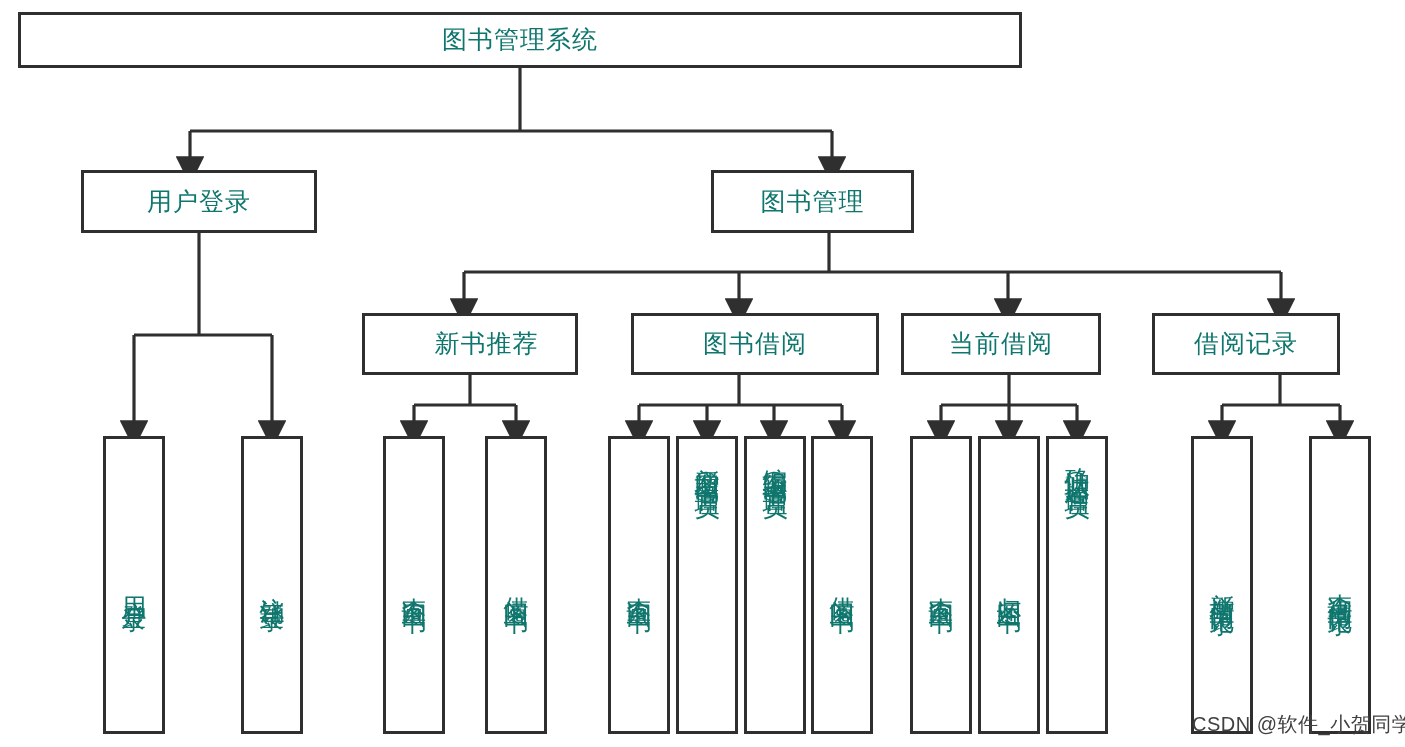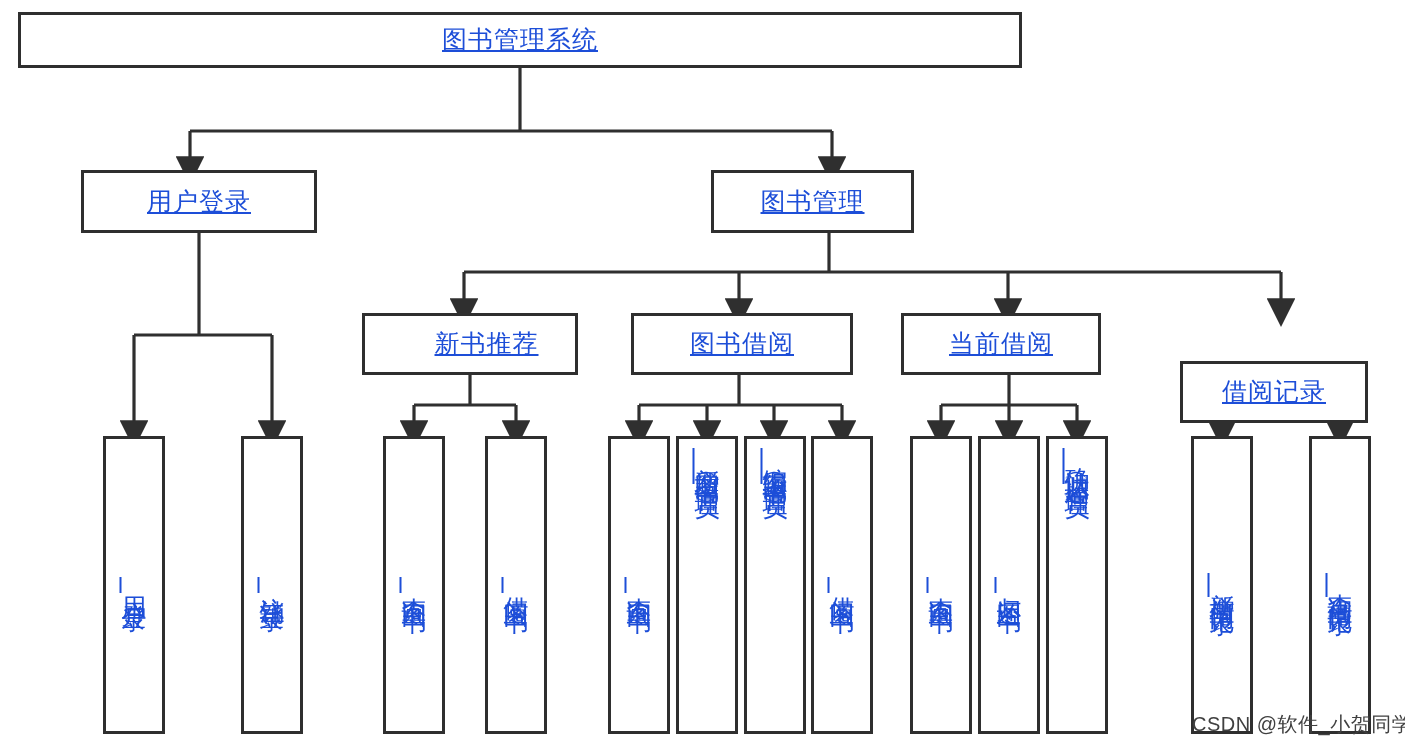--- a/index.html
+++ b/index.html
@@ -31,22 +31,21 @@
     box-sizing: border-box;
     border: 3px solid #2f2f2f;
     background: #ffffff;
     display: flex;
     align-items: center;
     justify-content: center;
     text-align: center;
   }
   .node .label {
     display: block;
-    color: #1d4ed8;
-    text-decoration: underline;
+    color: #0f766e;
   }
   .node.horiz .label {
     font-size: 25px;
     line-height: 1.1;
     letter-spacing: 1px;
   }
   .node.vert {
     align-items: flex-start;
     justify-content: center;
     padding-top: 9px;
@@ -136,27 +135,27 @@
   <div class="node horiz" style="left:81px; top:170px; width:236px; height:63px;">
     <span class="label">用户登录</span>
   </div>
   <div class="node horiz" style="left:711px; top:170px; width:203px; height:63px;">
     <span class="label">图书管理</span>
   </div>
 
   <div class="node horiz" style="left:362px; top:313px; width:216px; height:62px;padding-left:33px;">
     <span class="label">新书推荐</span>
   </div>
-  <div class="node horiz" style="left:631px; top:313px; width:222px; height:62px;justify-content:center;">
+  <div class="node horiz" style="left:631px; top:313px; width:248px; height:62px;justify-content:center;">
     <span class="label">图书借阅</span>
   </div>
   <div class="node horiz" style="left:901px; top:313px; width:200px; height:62px;">
     <span class="label">当前借阅</span>
   </div>
-  <div class="node horiz" style="left:1180px; top:313px; width:188px; height:62px;margin-top:48px;">
+  <div class="node horiz" style="left:1152px; top:313px; width:188px; height:62px;">
     <span class="label">借阅记录</span>
   </div>
 
   <div class="node vert short" style="left:103px; top:436px; width:62px; height:298px;">
     <span class="label">用户登录</span>
   </div>
   <div class="node vert short" style="left:241px; top:436px; width:62px; height:298px;">
     <span class="label">注销登录</span>
   </div>
 

